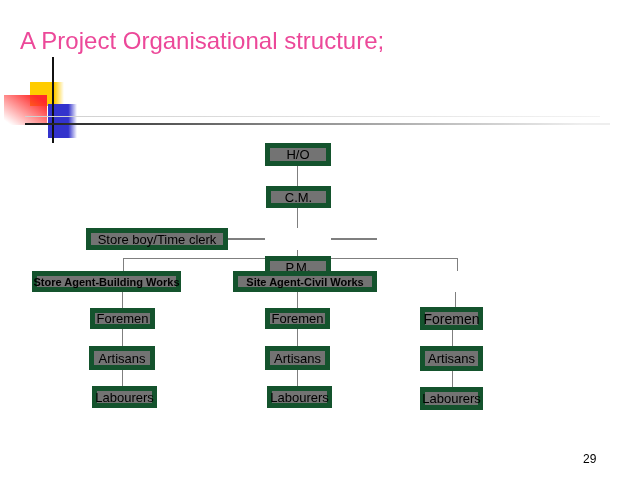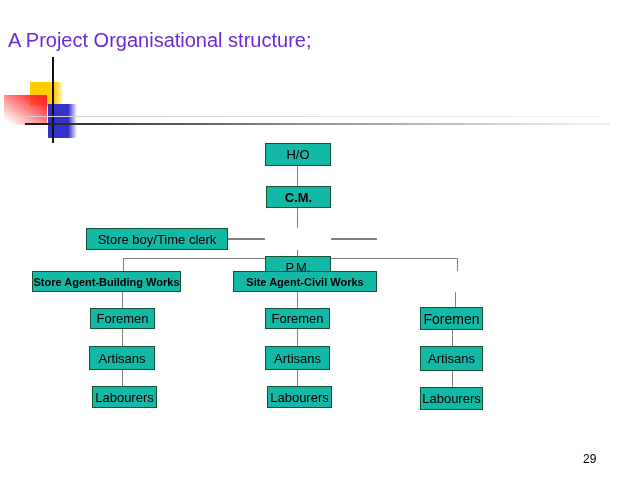--- a/index.html
+++ b/index.html
@@ -5,43 +5,43 @@
   html,body{margin:0;padding:0;background:#ffffff;}
   .slide{
     position:relative;
     width:638px;height:478px;
     background:#ffffff;
     font-family:"Liberation Sans", sans-serif;
     overflow:hidden;
   }
   
   .title{
-    position:absolute;left:8px;top:27px;
-    color:#6d28d9;
-    font-size:20px;line-height:27px;
+    position:absolute;left:20px;top:27px;
+    color:#ec4899;
+    font-size:24px;line-height:27px;
     letter-spacing:0px;
   }
   
   .sq{position:absolute;}
   .sq-yellow{left:30px;top:82px;width:34px;height:24px;
     background:linear-gradient(to right,#ffcc00 72%,rgba(255,204,0,0));}
   .sq-red{left:4px;top:95px;width:43px;height:30px;
     background:linear-gradient(215deg,#ff2a2a 15%,rgba(255,255,255,0) 92%);}
   .sq-blue{left:48px;top:104px;width:29px;height:34px;
     background:linear-gradient(to right,#3333cc 70%,rgba(51,51,204,0));}
   .vbar{position:absolute;left:52px;top:57px;width:2px;height:86px;background:#111111;}
   .hrule-faint{position:absolute;left:25px;top:116px;width:575px;height:1px;
     background:linear-gradient(to right,#cfcfcf,#f2f2f2);}
   .hrule{position:absolute;left:25px;top:123px;width:585px;height:2px;
     background:linear-gradient(to right,#1a1a1a,#8a8a8a 45%,#eeeeee 95%);}
   
   .node{
     position:absolute;
-    background:#14b8a6;
-    border:1px solid #14532d;
+    background:#737373;
+    border:5px solid #14532d;
     box-sizing:border-box;
     display:flex;align-items:center;justify-content:center;
     color:#000000;
     font-size:13px;
     white-space:nowrap;
   }
   .node.small{font-weight:bold;font-size:11px;}
   
   .cline{position:absolute;background:#7f7f7f;}
   .page-number{
@@ -81,21 +81,21 @@
 
   <div class="cline" style="left:297px;top:292px;width:1px;height:16px;"></div>
   <div class="cline" style="left:297px;top:329px;width:1px;height:17px;"></div>
   <div class="cline" style="left:297px;top:370px;width:1px;height:16px;"></div>
 
   <div class="cline" style="left:455px;top:292px;width:1px;height:15px;"></div>
   <div class="cline" style="left:452px;top:330px;width:1px;height:16px;"></div>
   <div class="cline" style="left:452px;top:371px;width:1px;height:16px;"></div>
 
   <div class="node" style="left:265px;top:143px;width:66px;height:23px;">H/O</div>
-  <div class="node" style="left:266px;top:186px;width:65px;height:22px;font-weight:bold;">C.M.</div>
+  <div class="node" style="left:266px;top:186px;width:65px;height:22px;">C.M.</div>
   <div class="node" style="left:265px;top:228px;width:66px;height:22px;margin-top:28px;">P.M.</div>
 
   <div class="node" style="left:86px;top:228px;width:142px;height:22px;">Store boy/Time clerk</div>
 
   <div class="node small" style="left:32px;top:271px;width:149px;height:21px;">Store Agent-Building Works</div>
   <div class="node small" style="left:233px;top:271px;width:144px;height:21px;">Site Agent-Civil Works</div>
 
   <div class="node" style="left:90px;top:308px;width:65px;height:21px;">Foremen</div>
   <div class="node" style="left:89px;top:346px;width:66px;height:24px;">Artisans</div>
   <div class="node" style="left:92px;top:386px;width:65px;height:22px;">Labourers</div>

